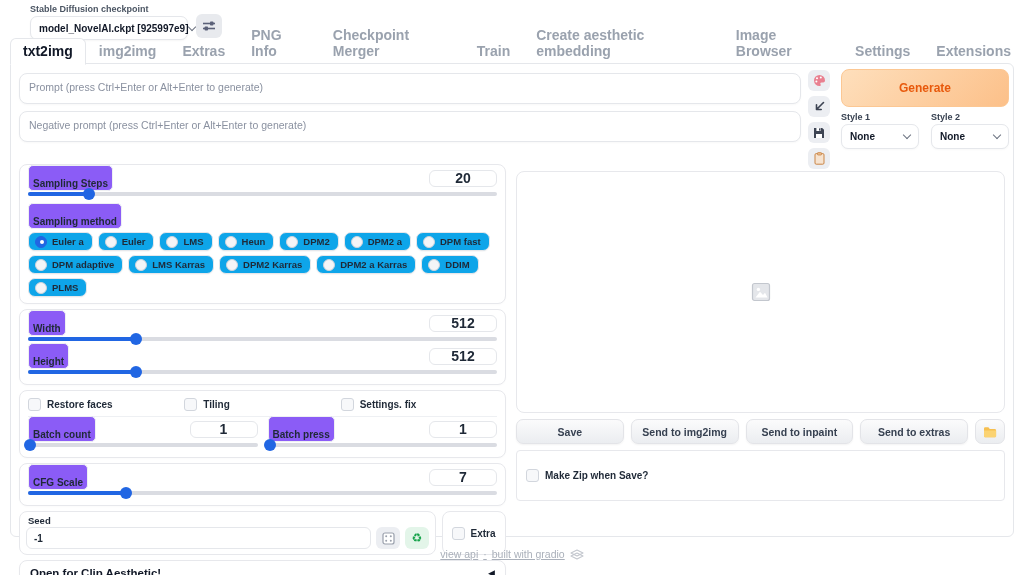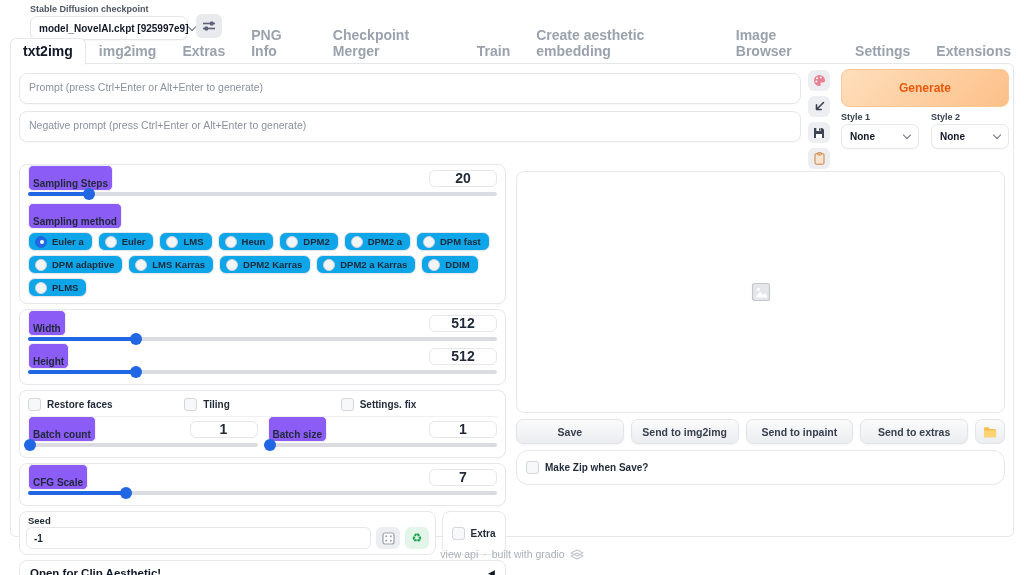--- a/index.html
+++ b/index.html
@@ -116,26 +116,26 @@
   .imgbox { width:100%; height:242px; border:1px solid #e7e8ec; border-radius:8px; background:#fff;
     display:flex; align-items:center; justify-content:center; }
   .outbtns { display:flex; gap:7px; margin-top:6px; }
   .gbtn { flex:1; height:25px; border:1px solid #e3e4e8; border-radius:7px;
     background:linear-gradient(to bottom,#fbfbfc,#ebedf0);
     font-family:"Liberation Sans",sans-serif; font-size:10.5px; font-weight:700; color:#374151;
     cursor:pointer; box-shadow:0 1px 2px rgba(0,0,0,.05); }
   .folderbtn { flex:none; width:30px; height:25px; border:1px solid #e3e4e8; border-radius:7px;
     background:linear-gradient(to bottom,#fbfbfc,#ebedf0); cursor:pointer;
     display:flex; align-items:center; justify-content:center; }
-  .zipgroup { margin-top:6px; background:#fff; border:1px solid #e7e8ec; border-radius:12px;
-    padding:10px 9px; display:flex; align-items:center; gap:6px; }
+  .zipgroup { margin-top:6px; background:#fff; border:1px solid #e7e8ec; border-radius:4px;
+    padding:18px 9px; display:flex; align-items:center; gap:6px; }
 
   
   .footer { position:absolute; left:0; top:548px; width:1024px; display:flex;
-    align-items:center; justify-content:center; gap:5px; color:#aab0ba; font-size:10.5px; }
+    align-items:center; justify-content:center; gap:5px; color:#aab0ba; font-size:10.5px;text-decoration:underline; }
   .footer a { color:#aab0ba; text-decoration:none; cursor:pointer; }
 </style>
 </head>
 <body>
 
 <div class="topbar">
   <span class="ckpt-label">Stable Diffusion checkpoint</span>
   <div class="ckpt-select">
     <span class="val">model_NovelAI.ckpt [925997e9]</span>
     <span class="chev"></span>
@@ -336,21 +336,21 @@
           </div>
           <div class="slider">
             <div class="track"></div>
             <div class="fill" style="width: 1%;">
                 <span class="thumb"></span>
               </div>
           </div>
         </div>
         <div class="batchcol">
           <div class="srow">
-            <span class="ltag">Batch size</span>
+            <span class="ltag">Batch press</span>
             <input class="numbox" value="1" style="">
           </div>
           <div class="slider">
             <div class="track"></div>
             <div class="fill" style="width: 1%;">
                 <span class="thumb"></span>
               </div>
           </div>
         </div>
       </div>

